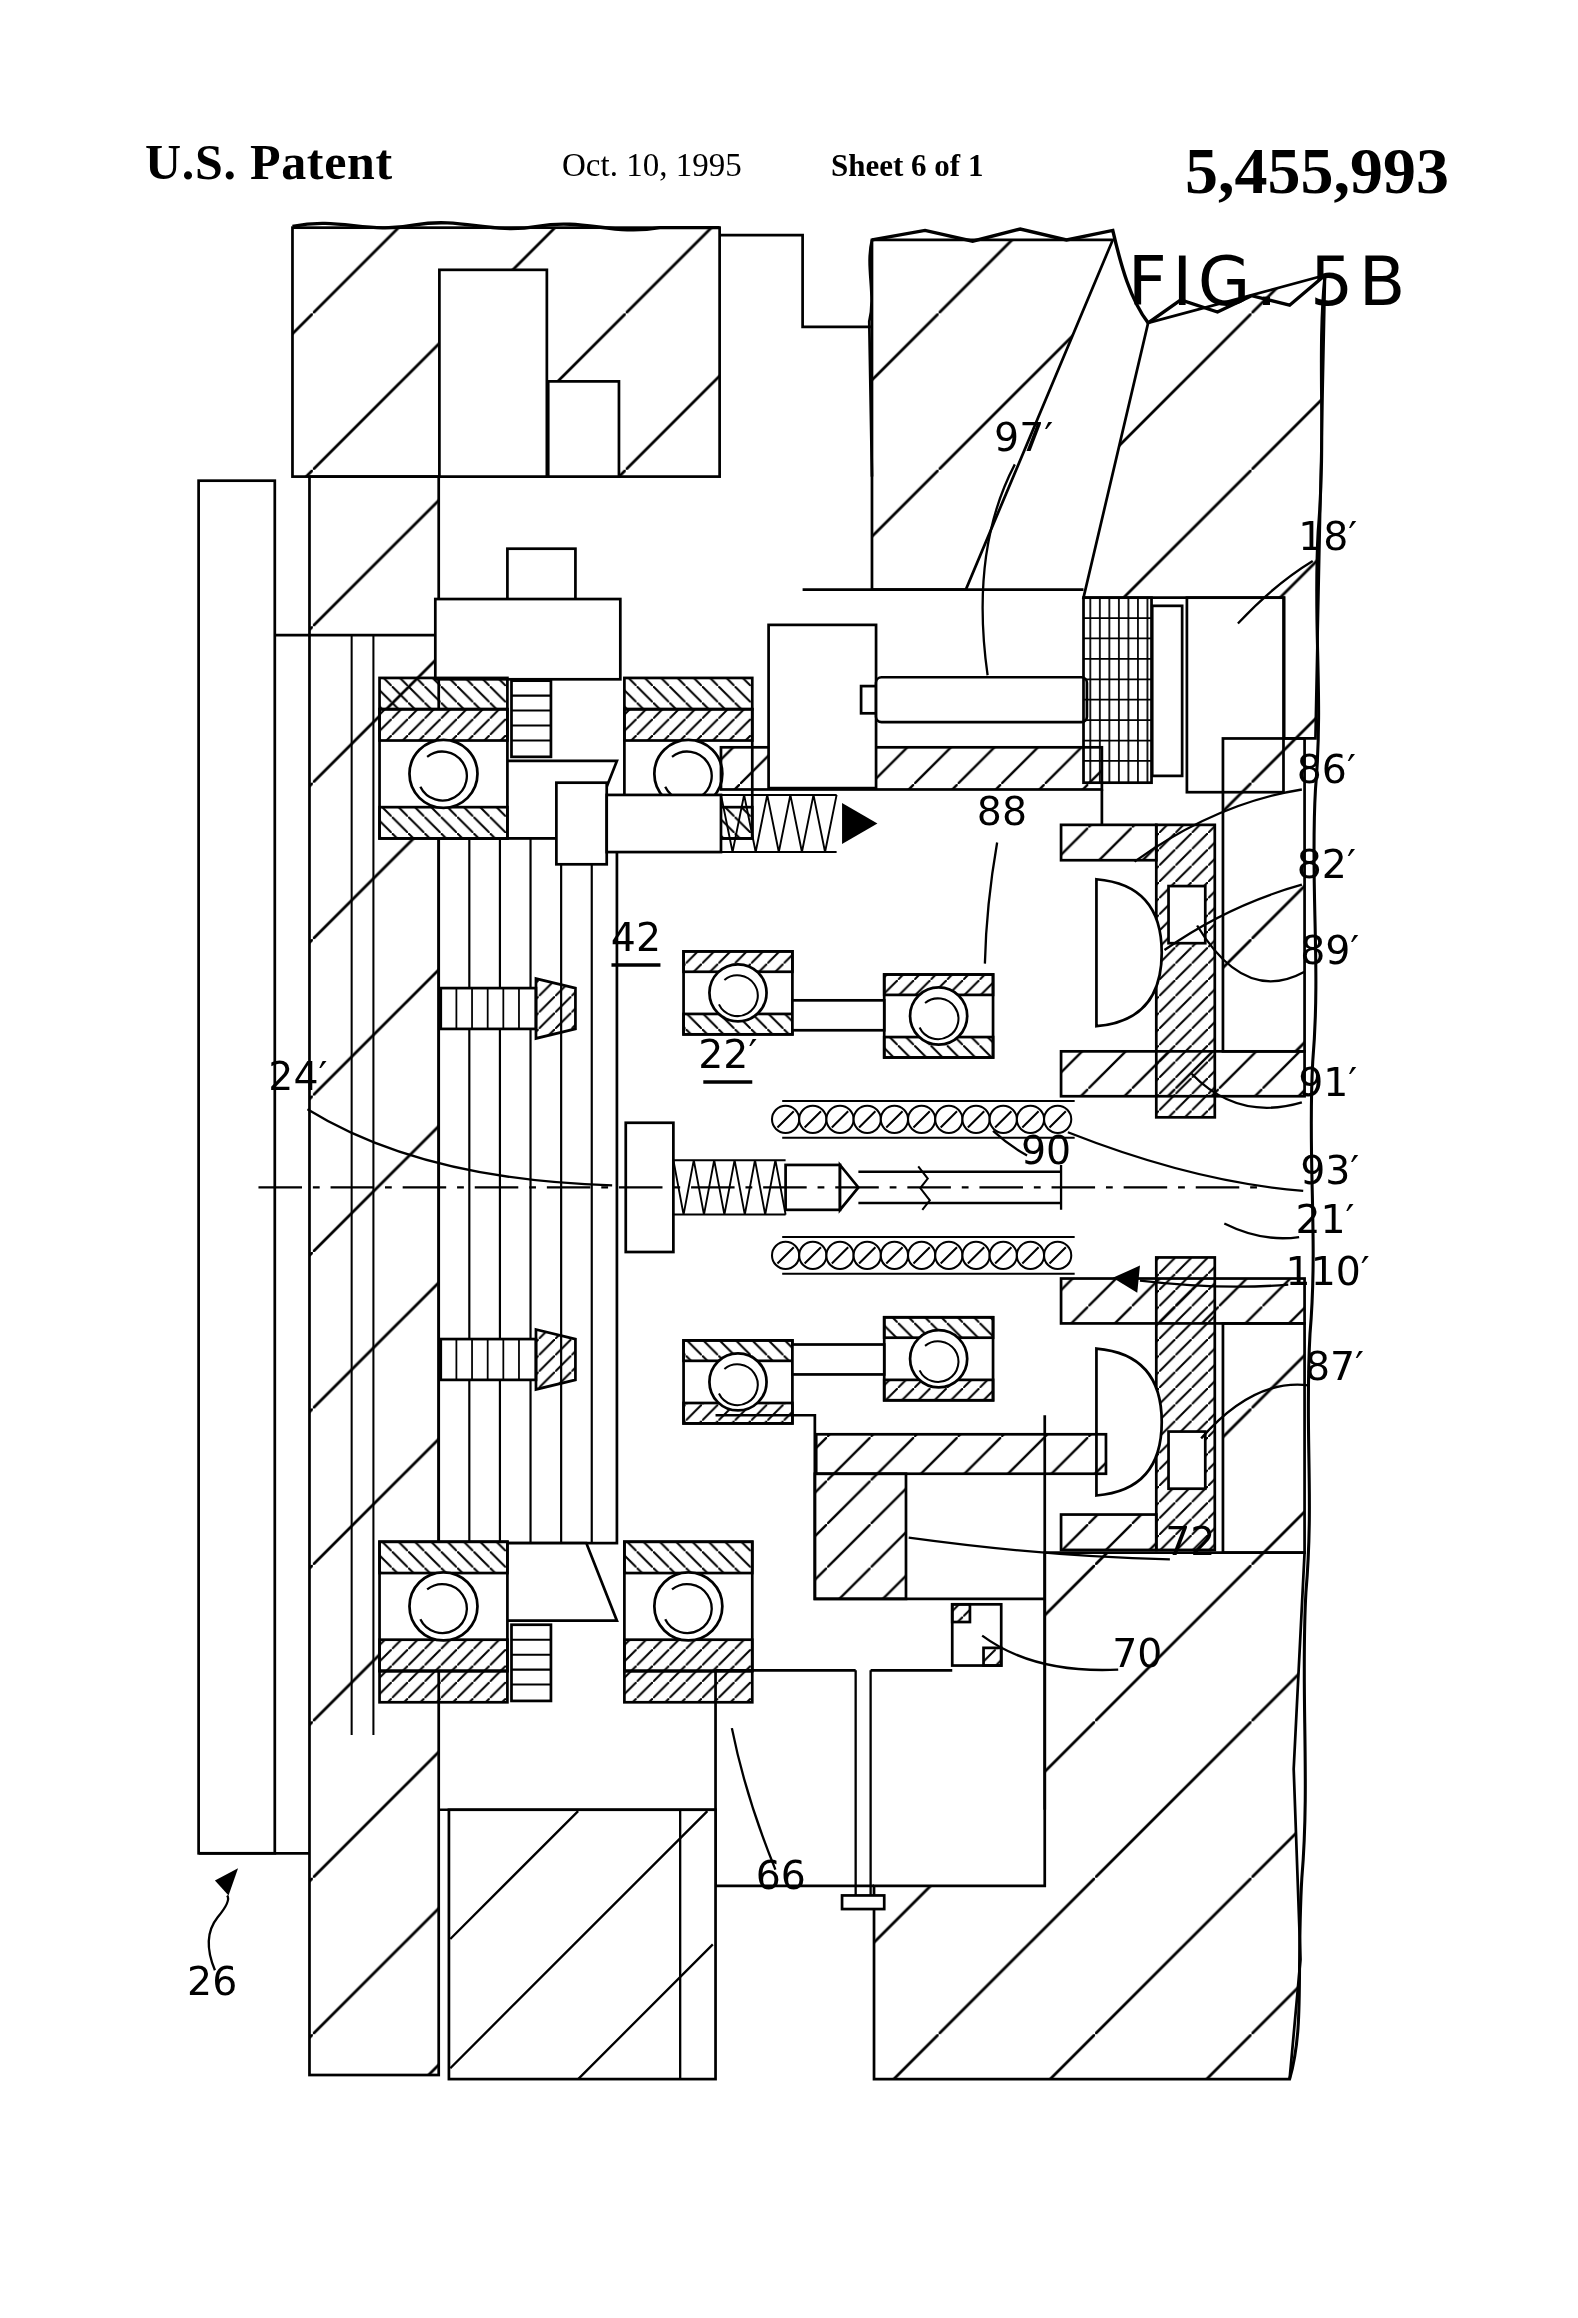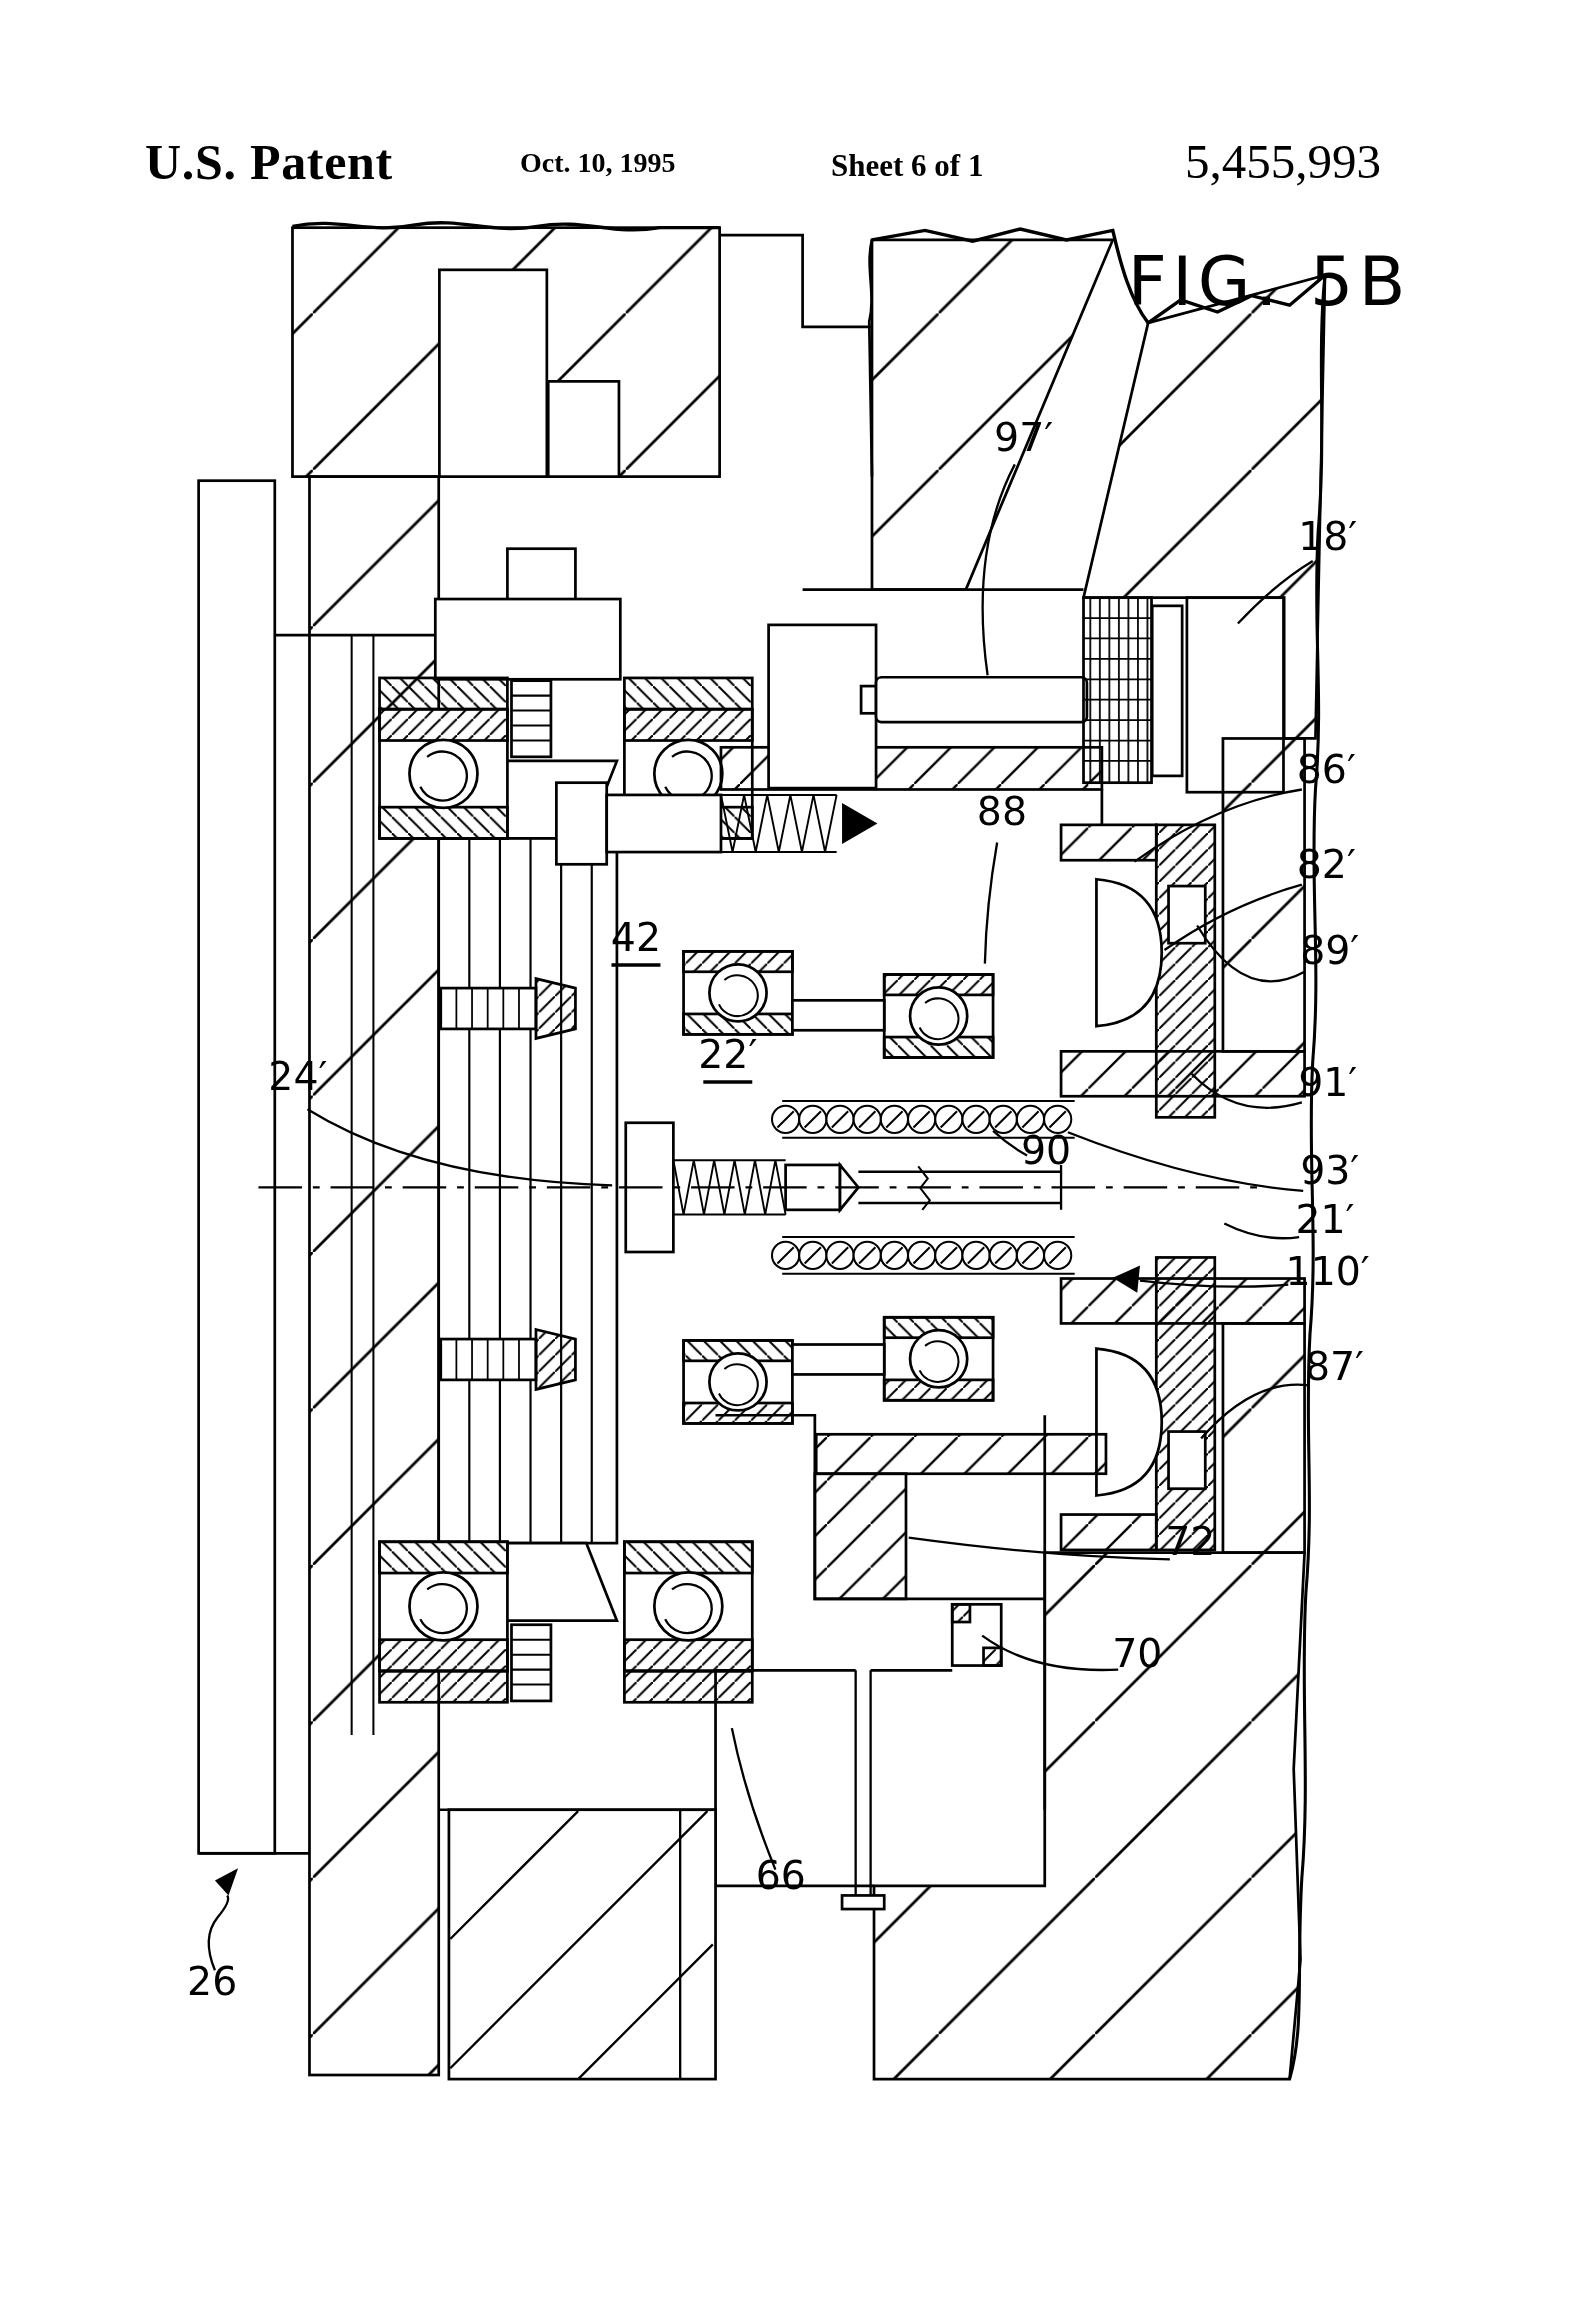--- a/index.html
+++ b/index.html
@@ -5,23 +5,23 @@
   html,body{margin:0;padding:0;background:#888;}
   .page{
     position:relative;
     width:1578px;height:2319px;
     background:#ffffff;
     font-family:"Liberation Serif",serif;
     overflow:hidden;
   }
   .hdr{position:absolute;color:#000;white-space:nowrap;}
   .hdr-patent{left:145px;top:133px;font-size:50px;font-weight:bold;letter-spacing:0.7px;}
-  .hdr-date{left:520px;top:147px;font-size:28px;font-weight:bold;}
+  .hdr-date{left:562px;top:147px;font-size:33px;font-weight:normal;}
   .hdr-sheet{left:831px;top:148px;font-size:31px;font-weight:bold;}
-  .hdr-number{left:1185px;top:133px;font-size:49px;font-weight:normal;}
+  .hdr-number{left:1185px;top:133px;font-size:66px;font-weight:bold;}
   svg{position:absolute;left:0;top:0;}
   .fig-title{
     font-family:"DejaVu Sans",sans-serif;
     font-size:100px;letter-spacing:8px;
     fill:#000;
   }
   .ref-num{
     font-family:"DejaVu Sans",sans-serif;
     font-size:58px;fill:#000;text-anchor:middle;
   }

